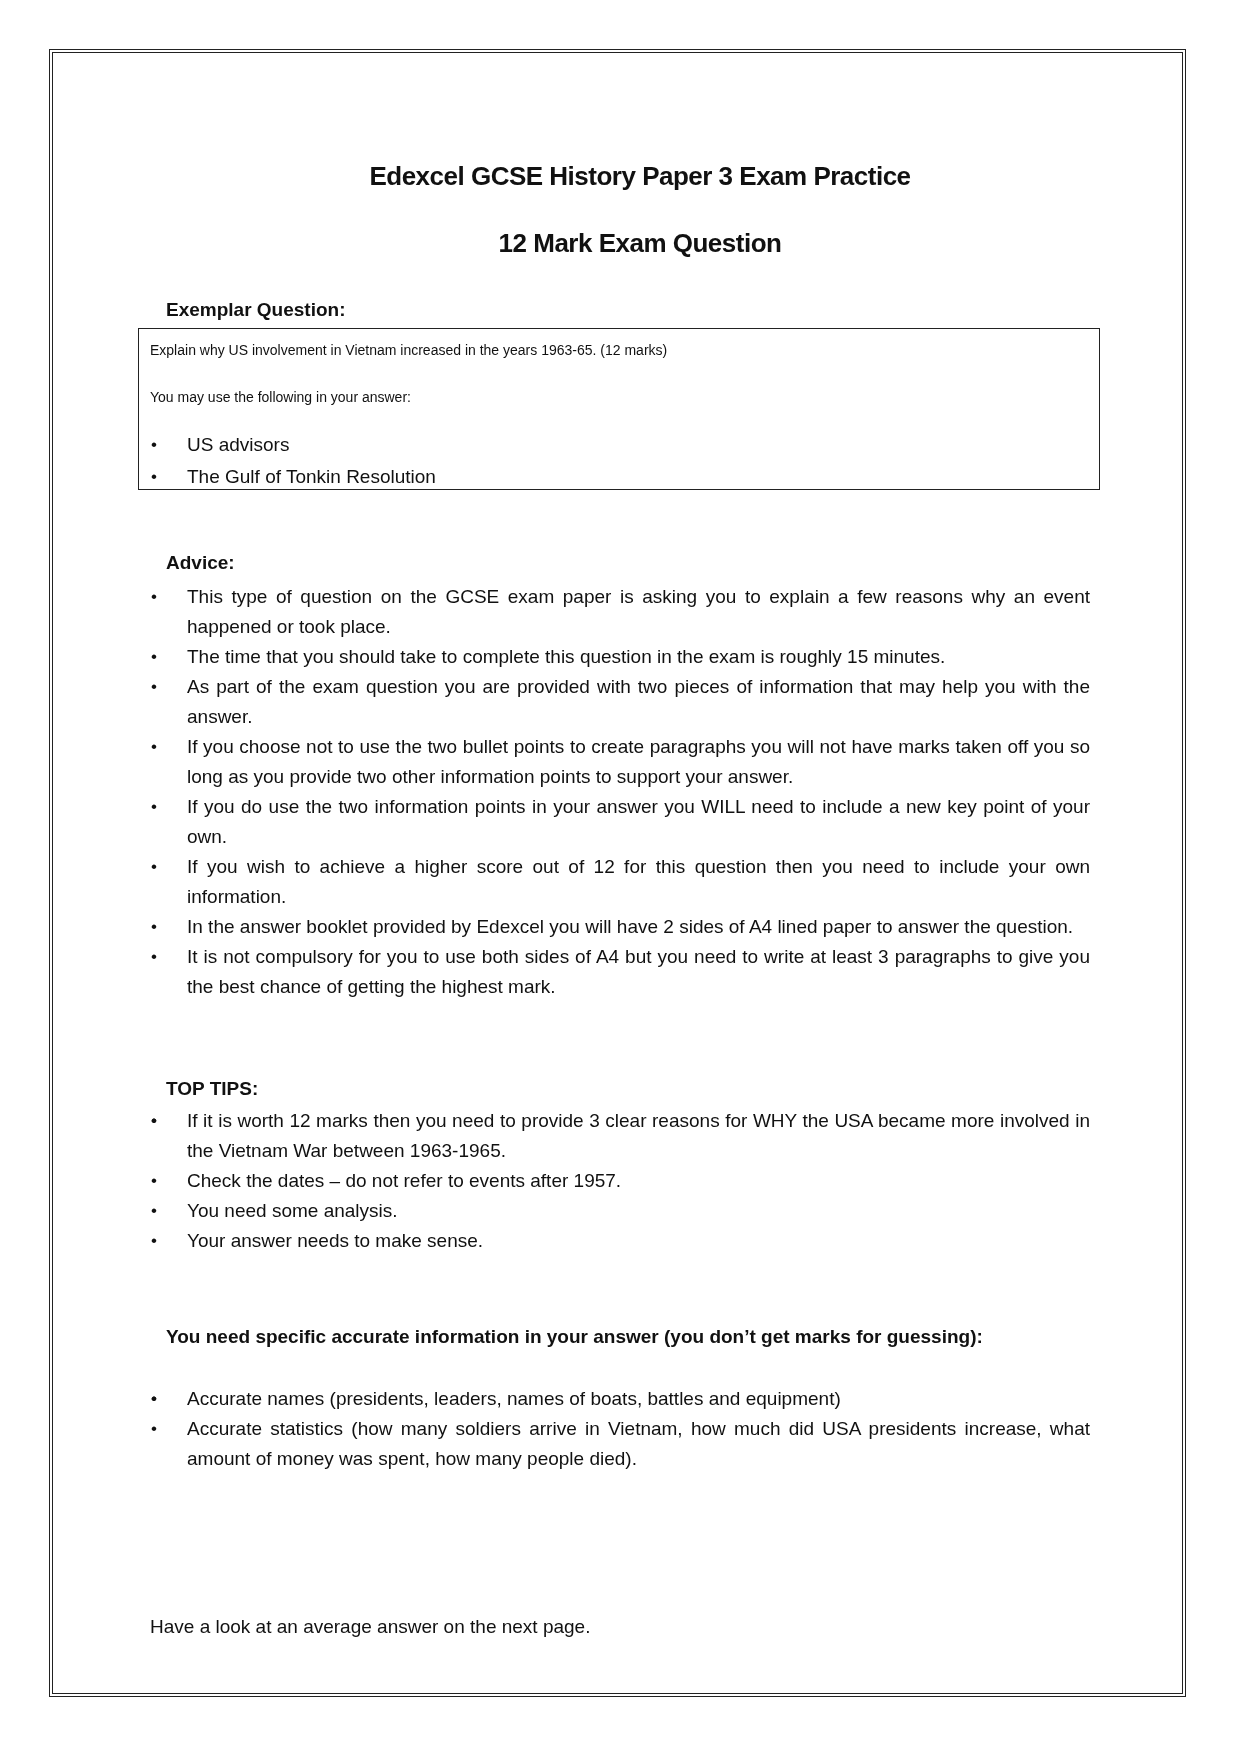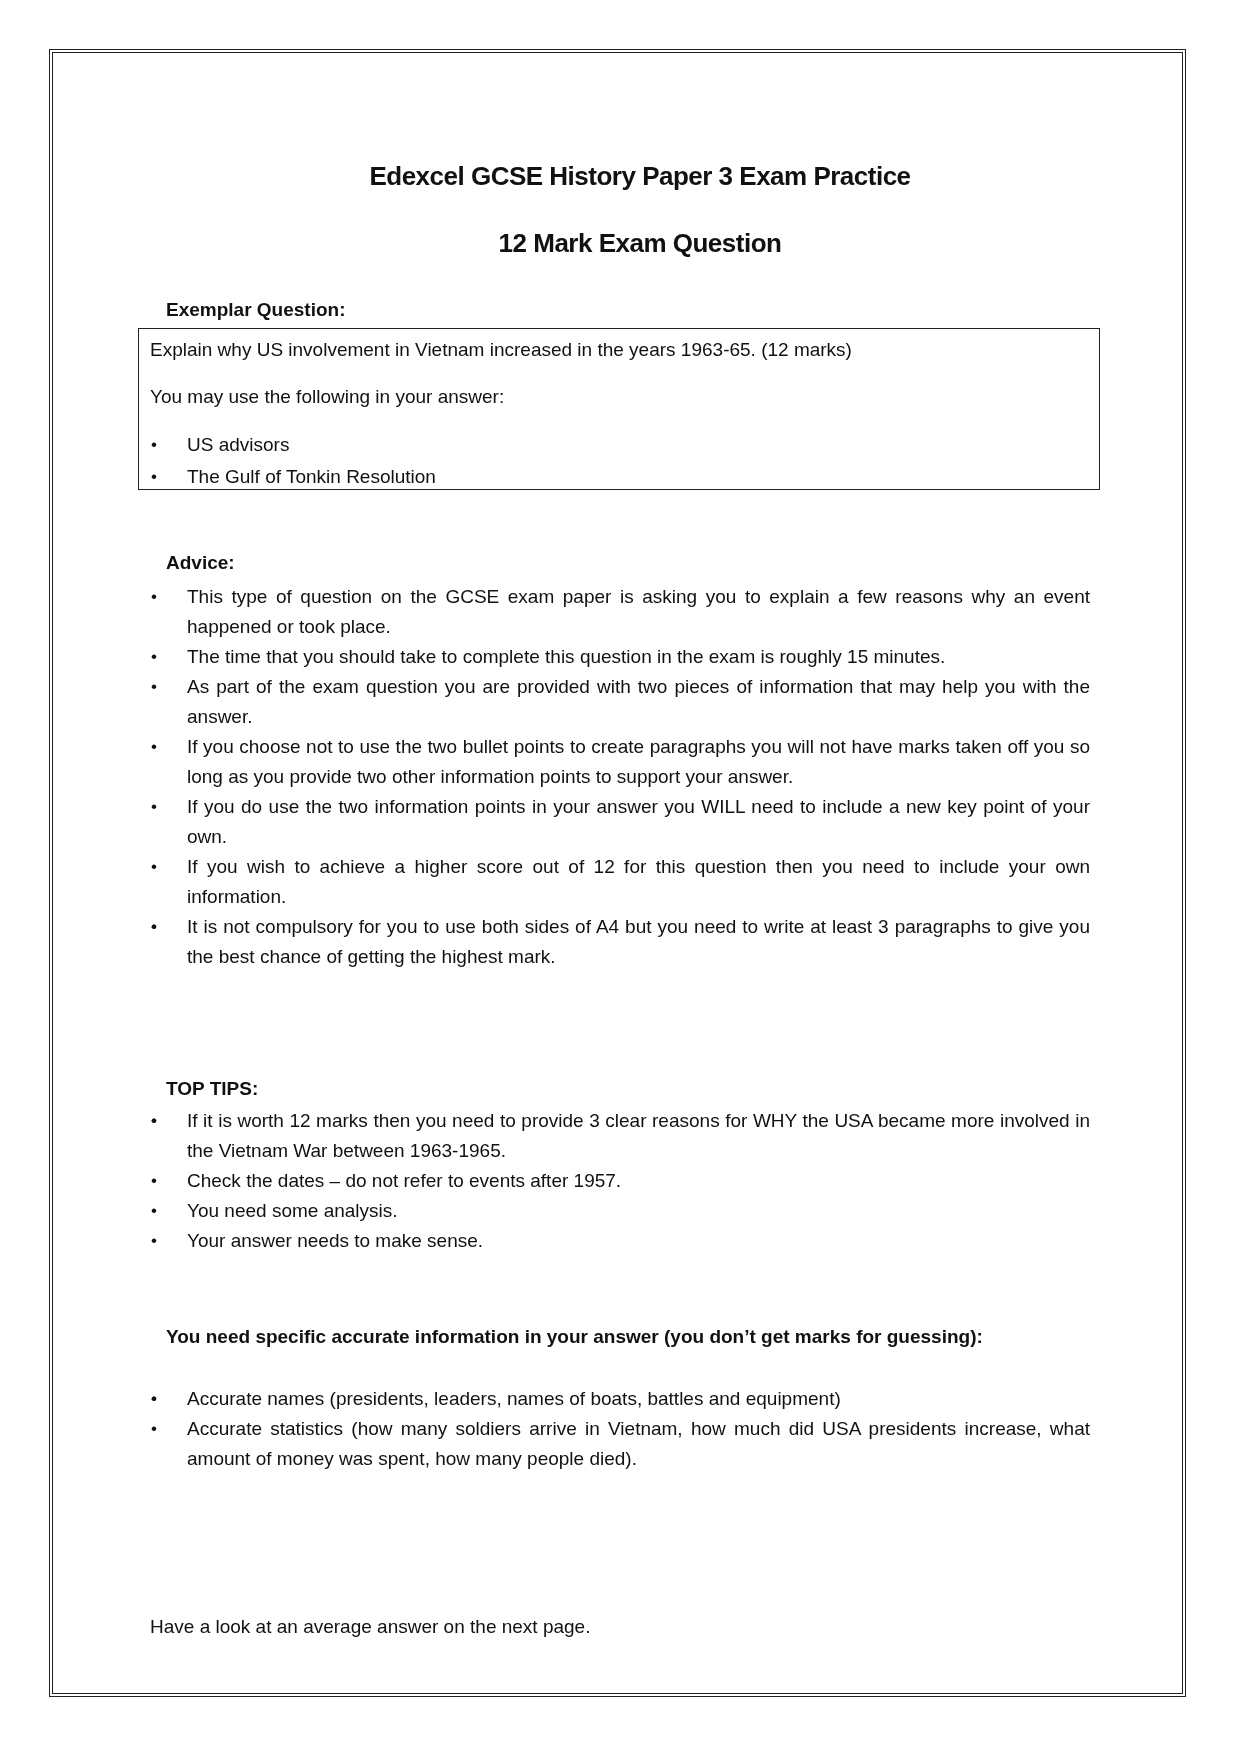--- a/index.html
+++ b/index.html
@@ -20,21 +20,21 @@
     }
     .title.t1 { top: 153px; }
     .title.t2 { top: 220px; }
     .heading {
       position: absolute; left: 0; font-weight: bold; font-size: 19px; margin: 16px;
     }
     .qbox {
       position: absolute; left: -12px; top: 328px; width: 962px; height: 162px;
       border: 1.5px solid #222; box-sizing: border-box; padding: 6px 11px;
     }
-    .qbox p { margin: 0; font-size: 19px; line-height: 30px; }
+    .qbox p { margin: 0; font-size: 14px; line-height: 30px; }
     .qbox .q-line2 { margin-top: 17px; }
     ul.blist { list-style: none; margin: 0; padding: 0; }
     ul.blist li {
       position: relative; padding-left: 37px; font-size: 19px; line-height: 30px;
       text-align: justify;
     }
     ul.blist li .bullet {
       position: absolute; left: 1px; top: 0; font-size: 17px;
     }
     .qbox ul.blist { margin-top: 17px; }
@@ -64,21 +64,21 @@
 
   <p class="heading" style="top:536px;">Advice:</p>
 
   <ul class="blist section-list" style="top:582px;">
     <li><span class="bullet">•</span><span>This type of question on the GCSE exam paper is asking you to explain a few reasons why an event happened or took place.</span></li>
     <li><span class="bullet">•</span><span>The time that you should take to complete this question in the exam is roughly 15 minutes.</span></li>
     <li><span class="bullet">•</span><span>As part of the exam question you are provided with two pieces of information that may help you with the answer.</span></li>
     <li><span class="bullet">•</span><span>If you choose not to use the two bullet points to create paragraphs you will not have marks taken off you so long as you provide two other information points to support your answer.</span></li>
     <li><span class="bullet">•</span><span>If you do use the two information points in your answer you WILL need to include a new key point of your own.</span></li>
     <li><span class="bullet">•</span><span>If you wish to achieve a higher score out of 12 for this question then you need to include your own information.</span></li>
-    <li><span class="bullet">•</span></li>
+    <li><span class="bullet">•</span><span>In the answer booklet provided by Edexcel you will have 2 sides of A4 lined paper to answer the question.</span></li>
     <li><span class="bullet">•</span><span>It is not compulsory for you to use both sides of A4 but you need to write at least 3 paragraphs to give you the best chance of getting the highest mark.</span></li>
   </ul>
 
   <p class="heading" style="top:1062px;">TOP TIPS:</p>
 
   <ul class="blist section-list" style="top:1106px;">
     <li><span class="bullet">•</span></li>
     <li><span class="bullet">•</span><span>If it is worth 12 marks then you need to provide 3 clear reasons for WHY the USA became more involved in the Vietnam War between 1963-1965.</span></li>
     <li><span class="bullet">•</span><span>Check the dates – do not refer to events after 1957.</span></li>
     <li><span class="bullet">•</span><span>You need some analysis.</span></li>

